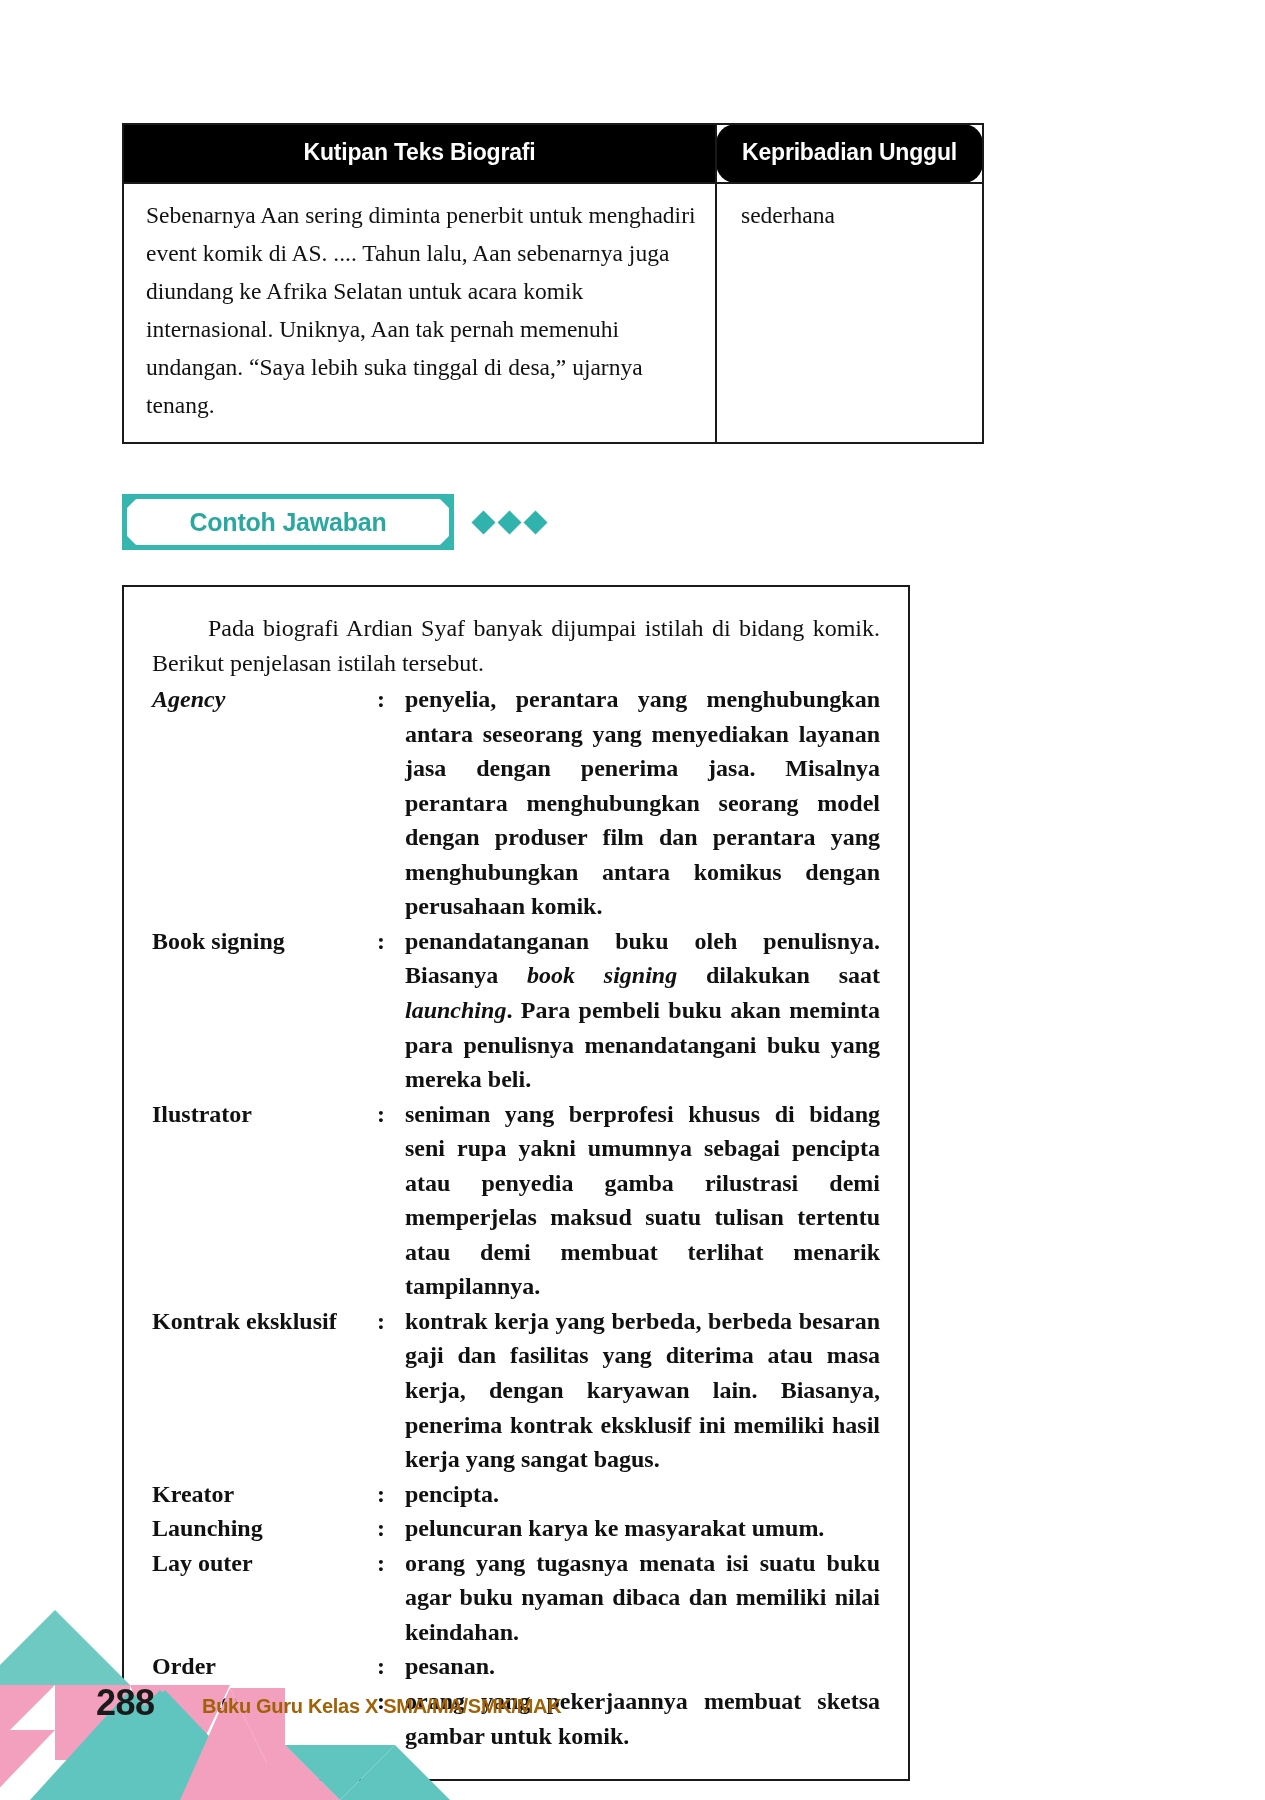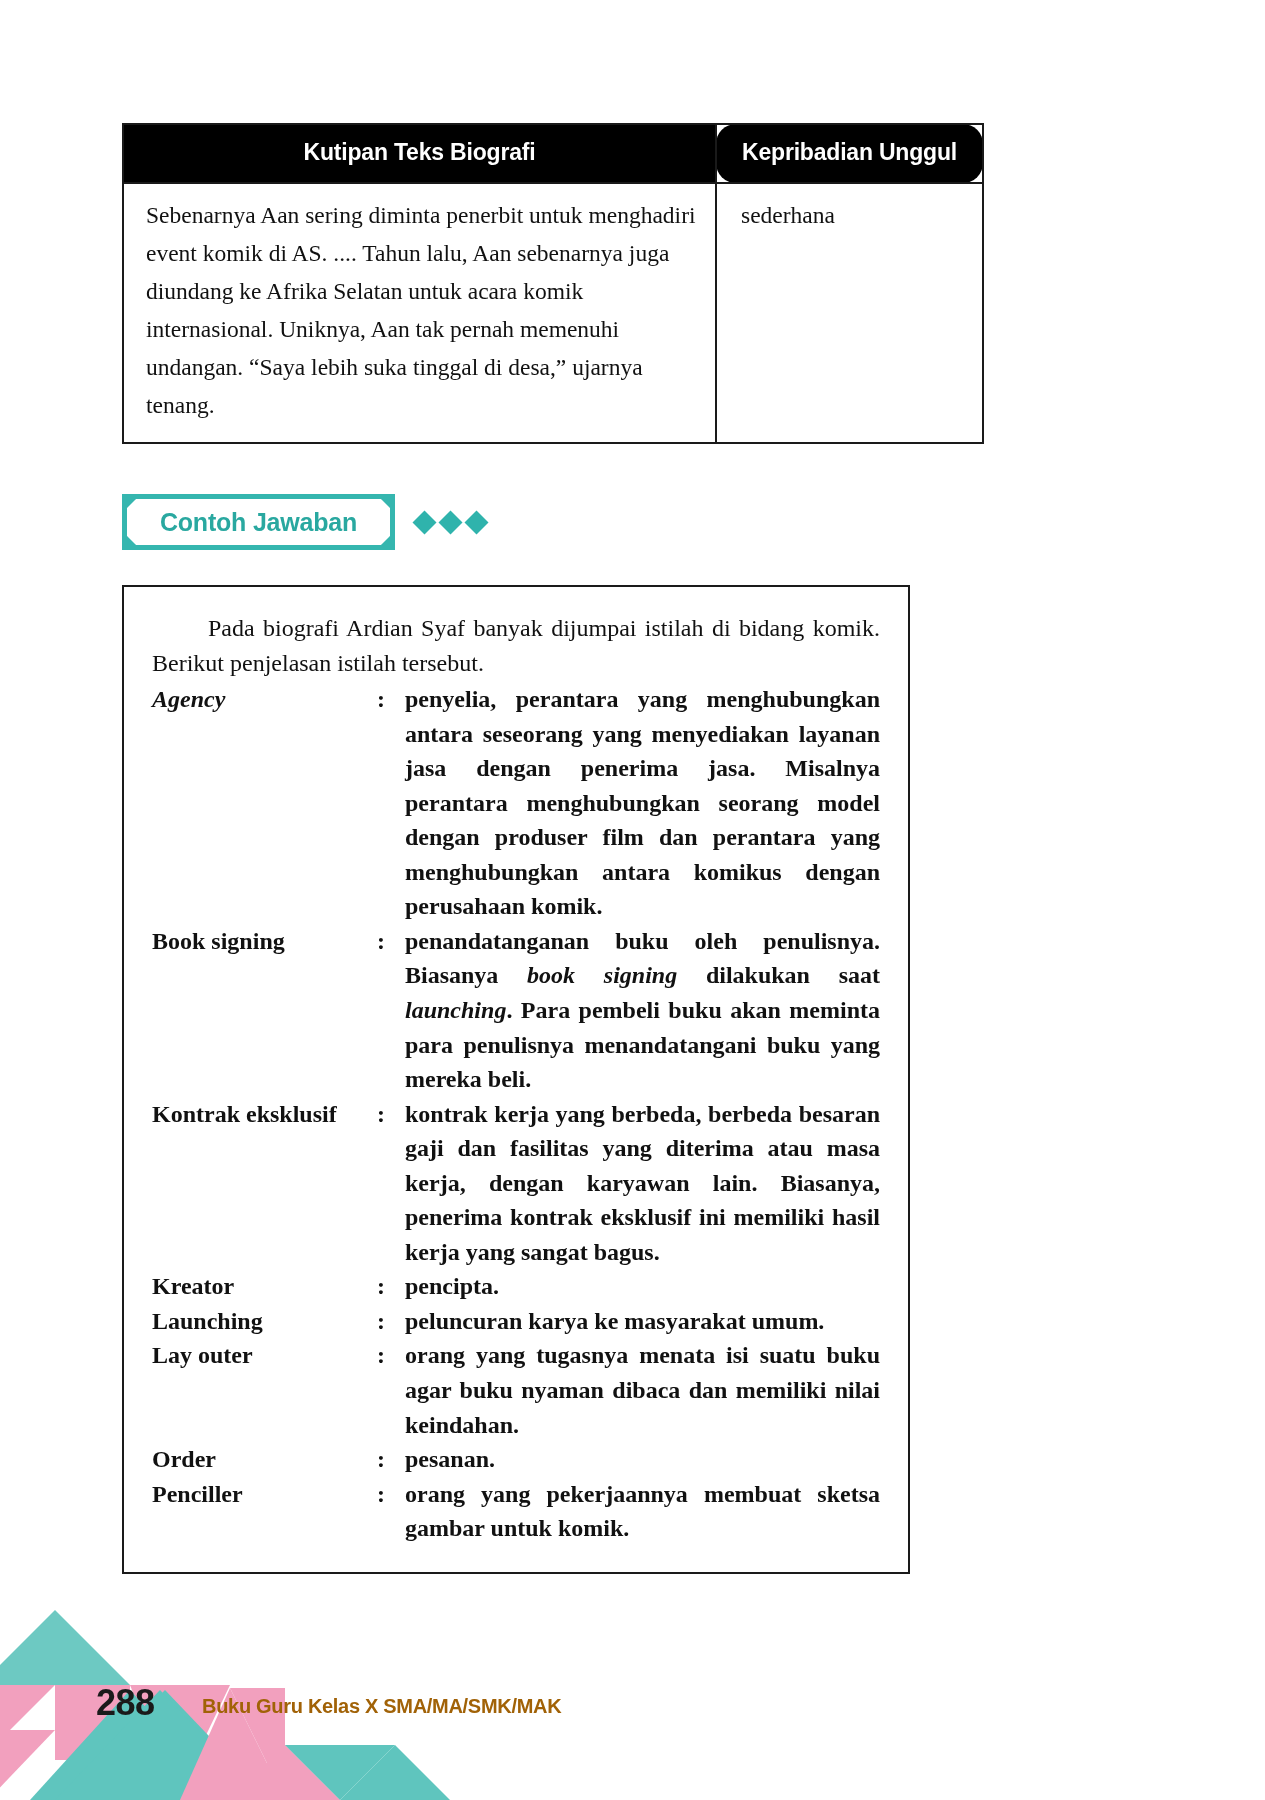--- a/index.html
+++ b/index.html
@@ -62,21 +62,21 @@
     position: absolute;
     left: 122px;
     top: 494px;
     display: flex;
     align-items: center;
   }
   .badge {
     position: relative;
     background: #35b6af;
     padding: 5px;
-    width: 273px;
+    width: 332px;
     height: 56px;
     box-sizing: border-box;
   }
   .badge-inner {
     position: absolute;
     left: 5px;
     top: 5px;
     right: 5px;
     bottom: 5px;
     background: #ffffff;
@@ -228,20 +228,25 @@
       <tbody>
           <tr>
             <td class="g-term italic">Agency</td>
             <td class="g-colon">:</td>
             <td class="g-def">penyelia, perantara yang menghubungkan antara seseorang yang menyediakan layanan jasa dengan penerima jasa. Misalnya perantara menghubungkan seorang model dengan produser film dan perantara yang menghubungkan antara komikus dengan perusahaan komik.</td>
           </tr>
           <tr>
             <td class="g-term">Book signing</td>
             <td class="g-colon">:</td>
             <td class="g-def"><span>penandatanganan buku oleh penulisnya. Biasanya </span><span class="italic">book signing</span><span> dilakukan saat </span><span class="italic">launching</span><span>. Para pembeli buku akan meminta para penulisnya menandatangani buku yang mereka beli.</span></td>
+          </tr>
+          <tr>
+            <td class="g-term">Ilustrator</td>
+            <td class="g-colon">:</td>
+            <td class="g-def">seniman yang berprofesi khusus di bidang seni rupa yakni umumnya sebagai pencipta atau penyedia gamba rilustrasi demi memperjelas maksud suatu tulisan tertentu atau demi membuat terlihat menarik tampilannya.</td>
           </tr>
           <tr>
             <td class="g-term">Kontrak eksklusif</td>
             <td class="g-colon">:</td>
             <td class="g-def">kontrak kerja yang berbeda, berbeda besaran gaji dan fasilitas yang diterima atau masa kerja, dengan karyawan lain. Biasanya, penerima kontrak eksklusif ini memiliki hasil kerja  yang sangat bagus.</td>
           </tr>
           <tr>
             <td class="g-term">Kreator</td>
             <td class="g-colon">:</td>
             <td class="g-def nojust">pencipta.</td>

